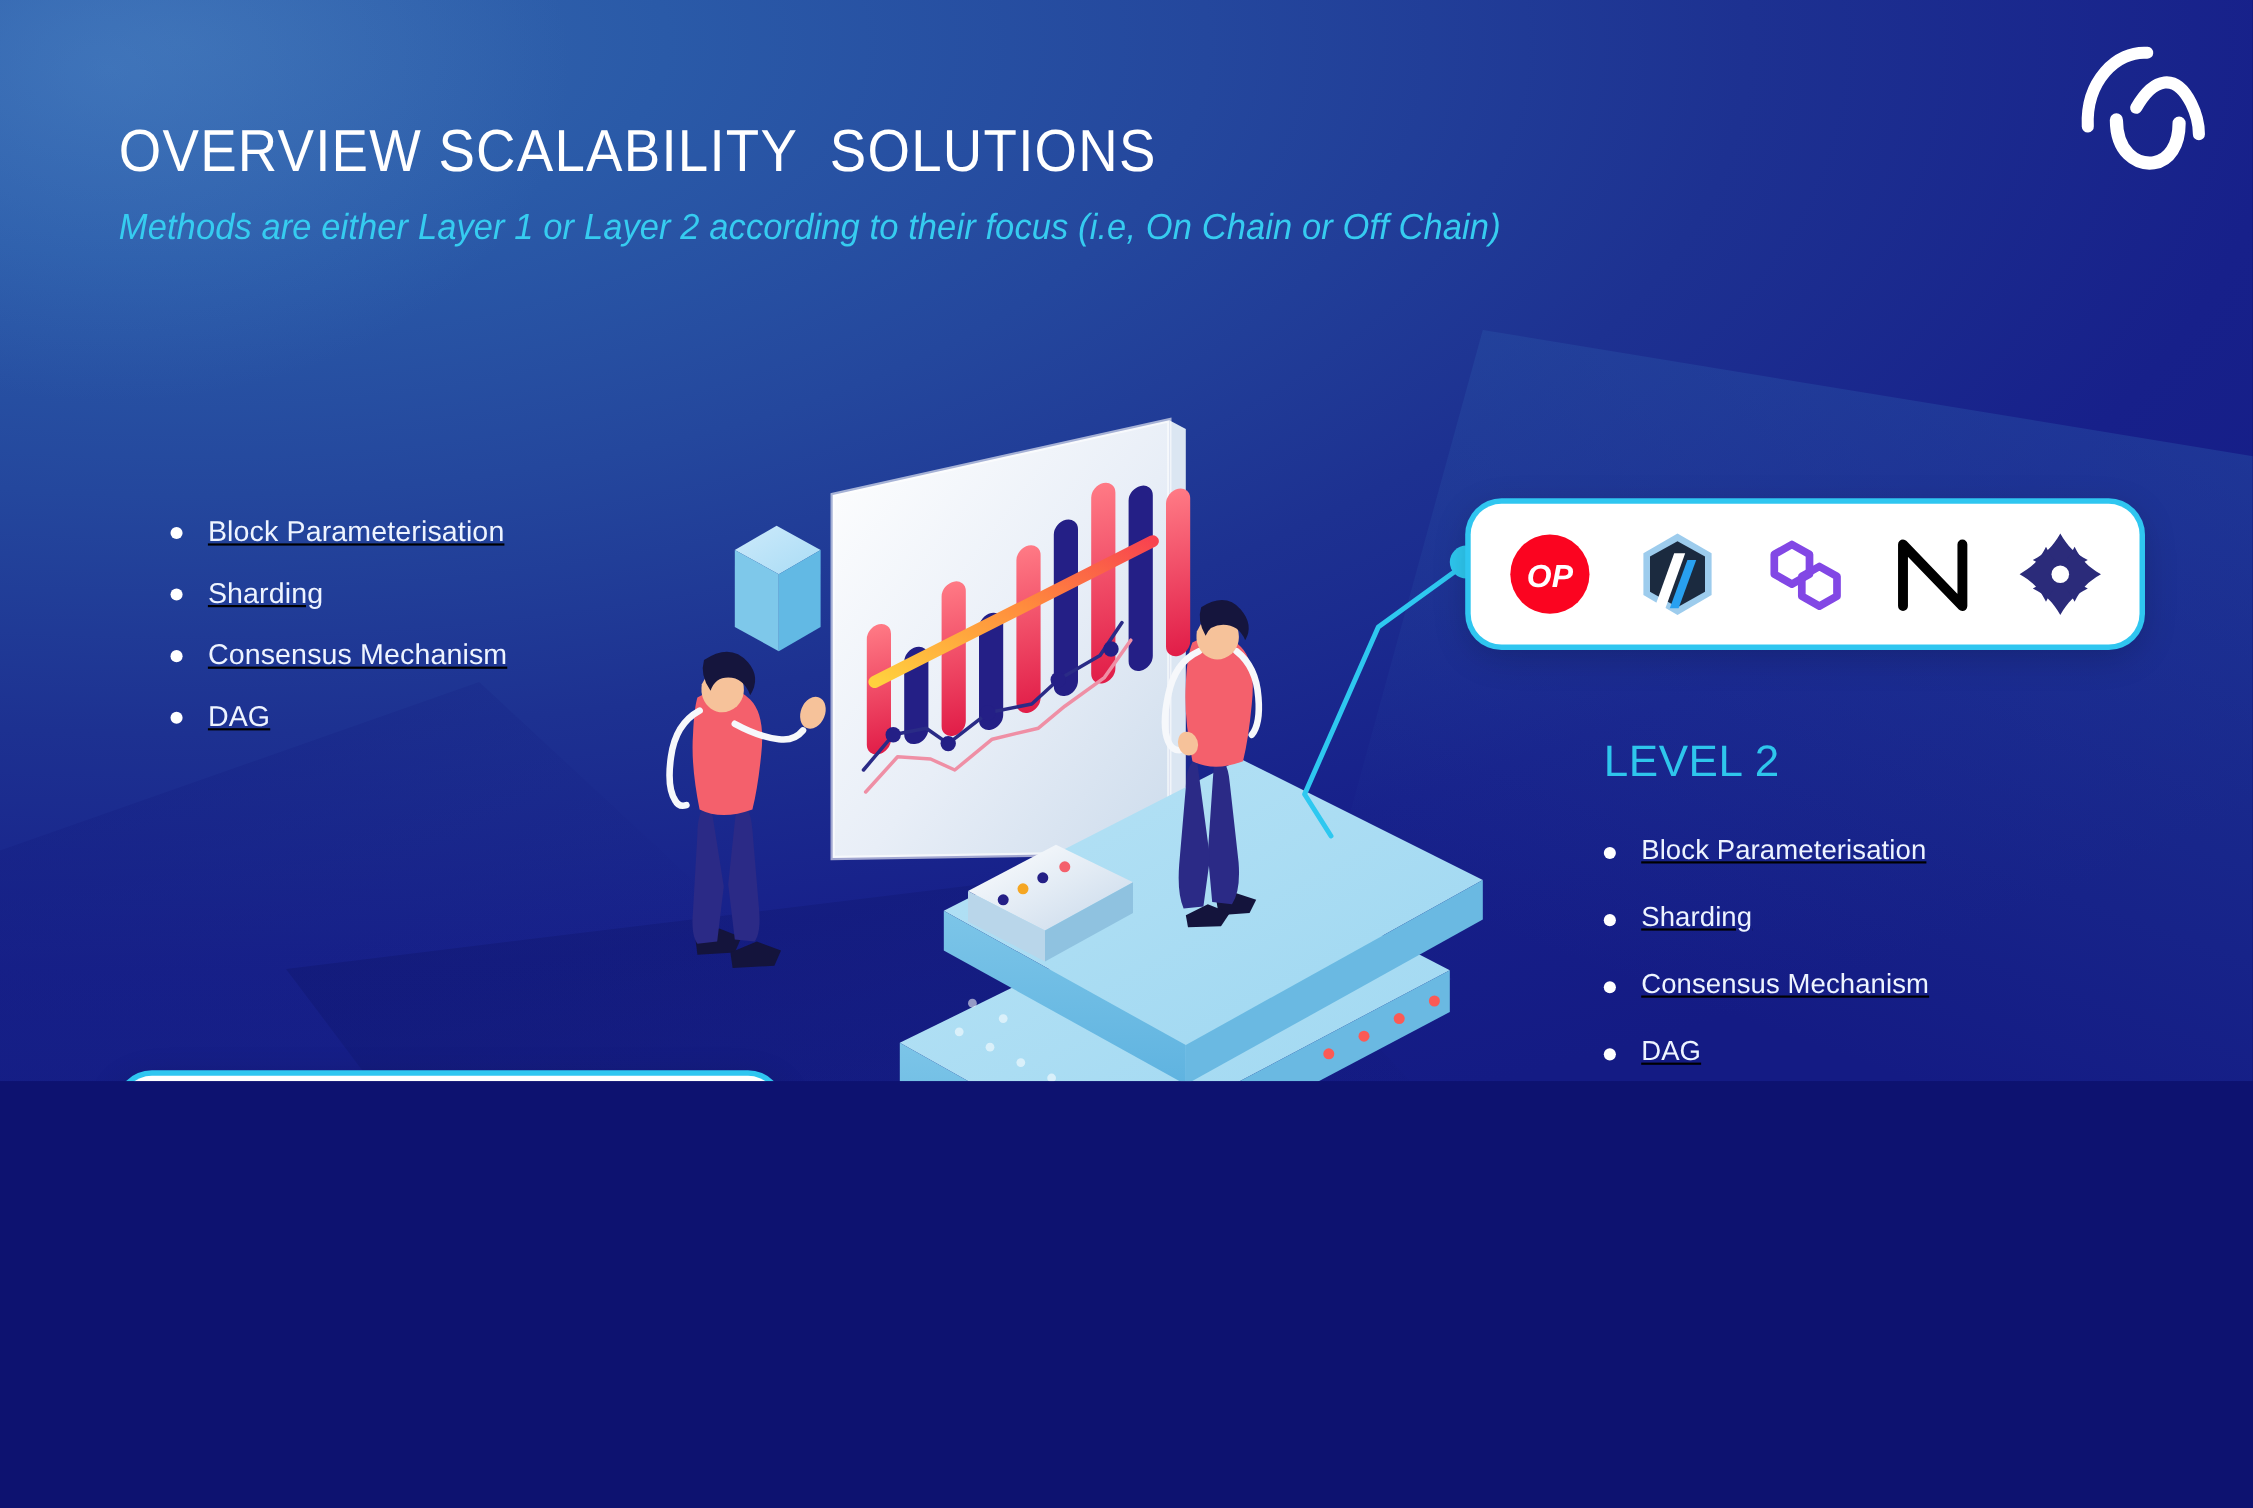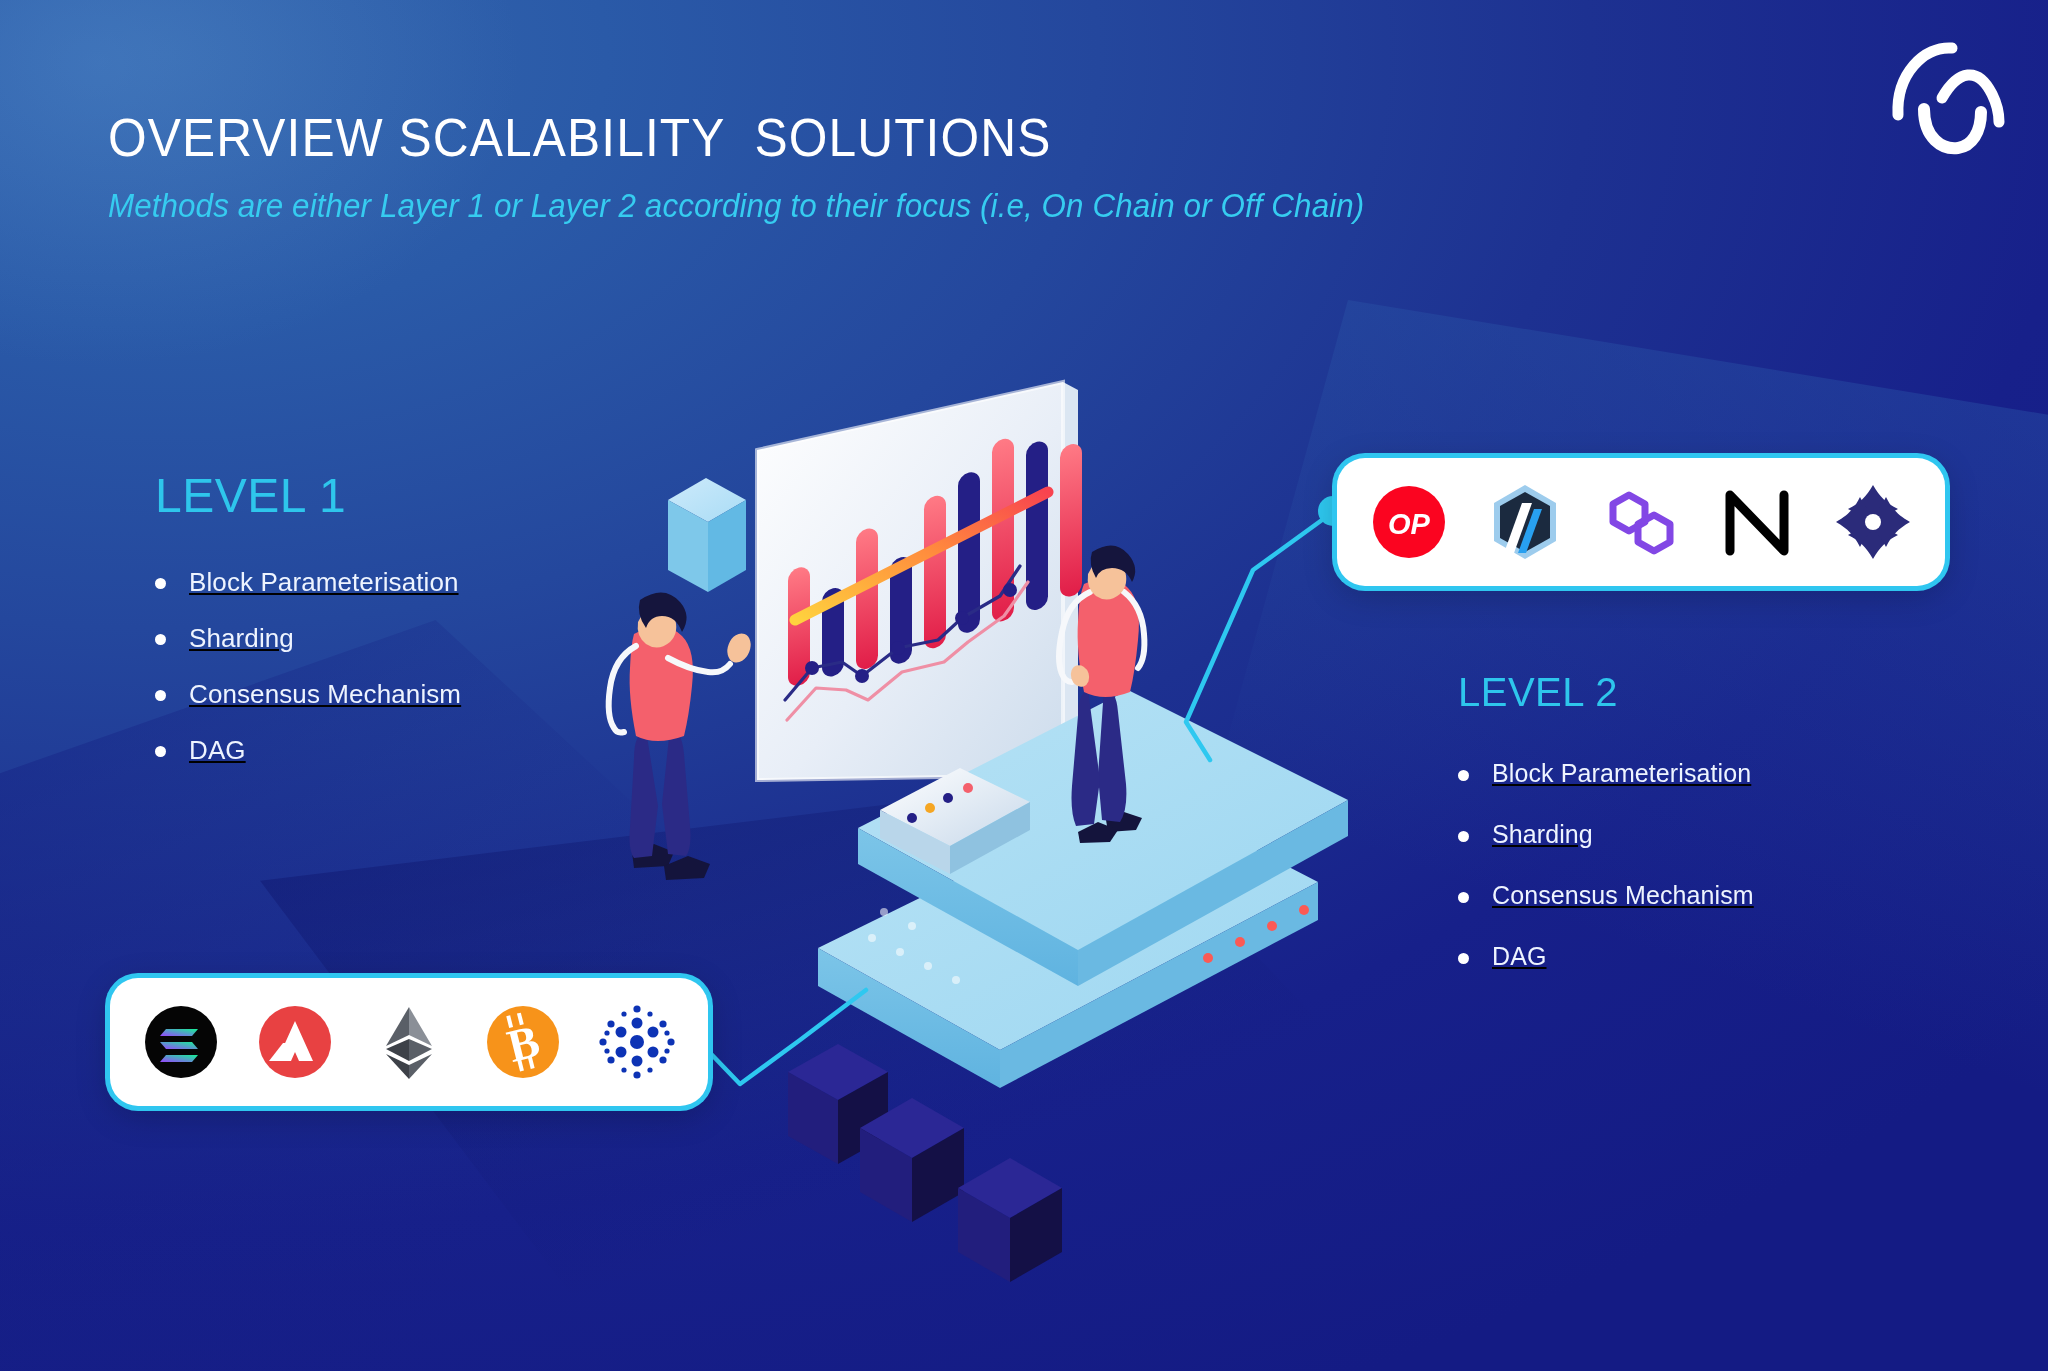--- a/index.html
+++ b/index.html
@@ -4,21 +4,21 @@
 <title>Overview Scalability Solutions</title>
 <style>
   html,body{margin:0;padding:0;background:#0d1270;}
   body{
     font-family:"Liberation Sans", sans-serif;
     -webkit-font-smoothing:antialiased;
   }
   #stage{
     position:relative;
     width:2048px;
-    height:1371px;
+    height:983px;
     overflow:hidden;
     background:
       radial-gradient(120% 110% at 8% 4%, #3567ae 0%, #2a5aa8 18%, #24479d 38%, #1d3191 58%, #17208a 78%, #141b84 100%);
   }
   
   .wedge{position:absolute;pointer-events:none;}
   .wedge-left{
     left:-40px; top:620px; width:820px; height:760px;
     background:linear-gradient(120deg, rgba(20,30,130,.55), rgba(20,30,130,0) 72%);
     clip-path:polygon(0 22%, 58% 0, 100% 42%, 62% 100%, 0 100%);
@@ -269,21 +269,20 @@
       <polygon points="958,1188 1010,1158 1062,1188 1010,1218" fill="#2b2795"></polygon>
       <polygon points="958,1188 1010,1218 1010,1282 958,1252" fill="#221e7d"></polygon>
       <polygon points="1010,1218 1062,1188 1062,1252 1010,1282" fill="#141046"></polygon>
     </g>
 
     <polyline points="1333,512 1253,570 1186,722 1210,760" fill="none" stroke="#2ec8f0" stroke-width="4.5" stroke-linecap="round" stroke-linejoin="round"></polyline>
     <polyline points="688,1030 740,1084 800,1040 866,990" fill="none" stroke="#2ec8f0" stroke-width="4.5" stroke-linecap="round" stroke-linejoin="round"></polyline>
   </svg>
 
   <div id="level1" class="level">
-    <div class="level-title">LEVEL 1</div>
     <ul class="bullets">
       <li><span class="dot"></span><span>Block Parameterisation</span></li>
       <li><span class="dot"></span><span>Sharding</span></li>
       <li><span class="dot"></span><span>Consensus Mechanism</span></li>
       <li><span class="dot"></span><span>DAG</span></li>
     </ul>
   </div>
 
   <div id="level2" class="level">
     <div class="level-title">LEVEL 2</div>

